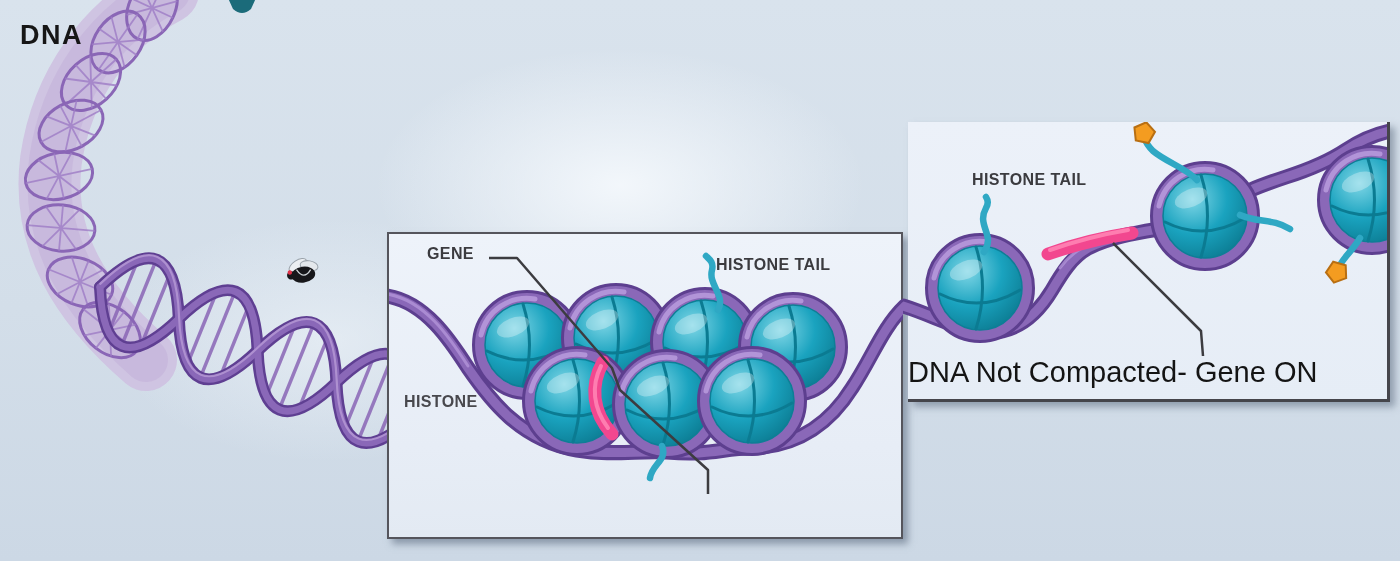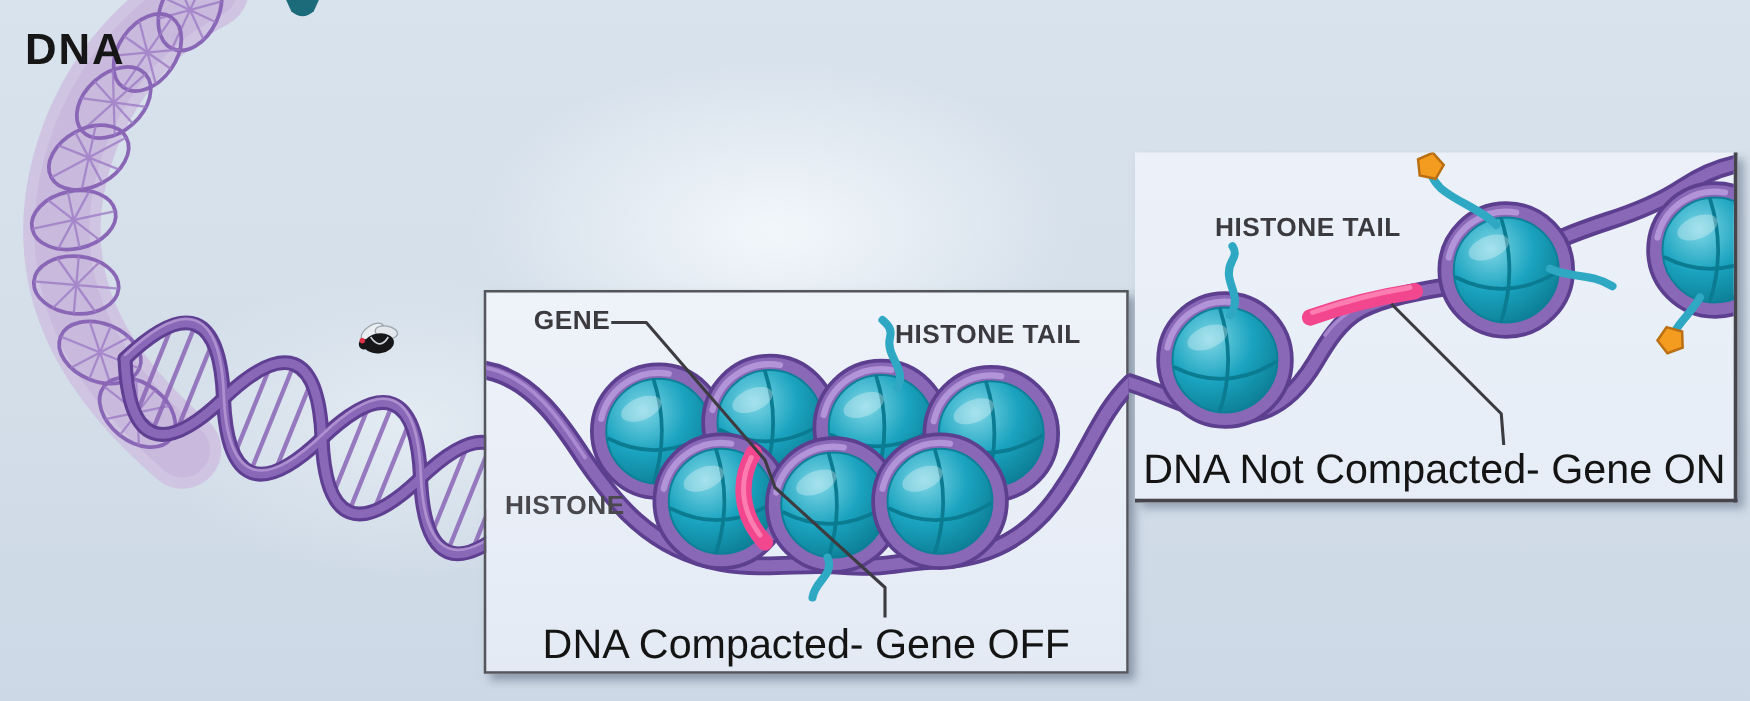--- a/index.html
+++ b/index.html
@@ -13,27 +13,27 @@
   #bg-art{z-index:1;}
   .panel{position:absolute;z-index:2;}
   #left-panel{left:387px;top:232px;width:512px;height:303px;
       background:linear-gradient(180deg,#eef3fa 0%,#e7edf6 70%,#e3eaf3 100%);
       border:2px solid #55555c;box-shadow:5px 5px 7px rgba(95,110,130,.6);}
   #right-panel{left:908px;top:122px;width:479px;height:277px;
       background:linear-gradient(180deg,#ecf1f9 0%,#e6edf6 100%);
       border-right:3px solid #45454b;border-bottom:3px solid #45454b;
       box-shadow:5px 5px 7px rgba(95,110,130,.55);}
   #fg-art{z-index:3;}
-  .lbl{position:absolute;z-index:4;font-weight:bold;font-size:21px;color:#3b3b3f;letter-spacing:.4px;}
-  #dna-label{left:20px;top:20px;font-size:35px;color:#161616;letter-spacing:1.5px;}
+  .lbl{position:absolute;z-index:4;font-weight:bold;font-size:16px;color:#3b3b3f;letter-spacing:.4px;}
+  #dna-label{left:20px;top:20px;font-size:27px;color:#161616;letter-spacing:1.5px;}
   #gene-label{left:427px;top:245px;}
   #histone-tail-left-label{left:716px;top:256px;}
   #histone-label{left:404px;top:393px;color:#48484d;}
   #histone-tail-right-label{left:972px;top:171px;}
-  .caption{position:absolute;z-index:4;font-weight:400;font-size:33px;color:#141414;text-align:center;}
+  .caption{position:absolute;z-index:4;font-weight:400;font-size:29px;color:#141414;}
   #caption-left{left:389px;top:496px;width:512px;}
   #caption-right{left:908px;top:356px;width:479px;}
 </style>
 </head>
 <body>
 
 <div id="stage">
 
   <svg id="bg-art" width="1400" height="561" viewBox="0 0 1400 561">
     <defs>
@@ -178,16 +178,15 @@
       <polyline points="489,258 517,258 612,368 620,390 708,470 708,494"></polyline>
       <polyline points="1113,243 1201,331 1203,356"></polyline>
     </g>
   </svg>
 
   <div class="lbl" id="dna-label">DNA</div>
   <div class="lbl" id="gene-label">GENE</div>
   <div class="lbl" id="histone-tail-left-label">HISTONE TAIL</div>
   <div class="lbl" id="histone-label">HISTONE</div>
   <div class="lbl" id="histone-tail-right-label">HISTONE TAIL</div>
-  <div class="caption" id="caption-left">DNA Compacted- Gene OFF</div>
   <div class="caption" id="caption-right">DNA Not Compacted- Gene ON</div>
 
 </div>
 
 </body></html>

